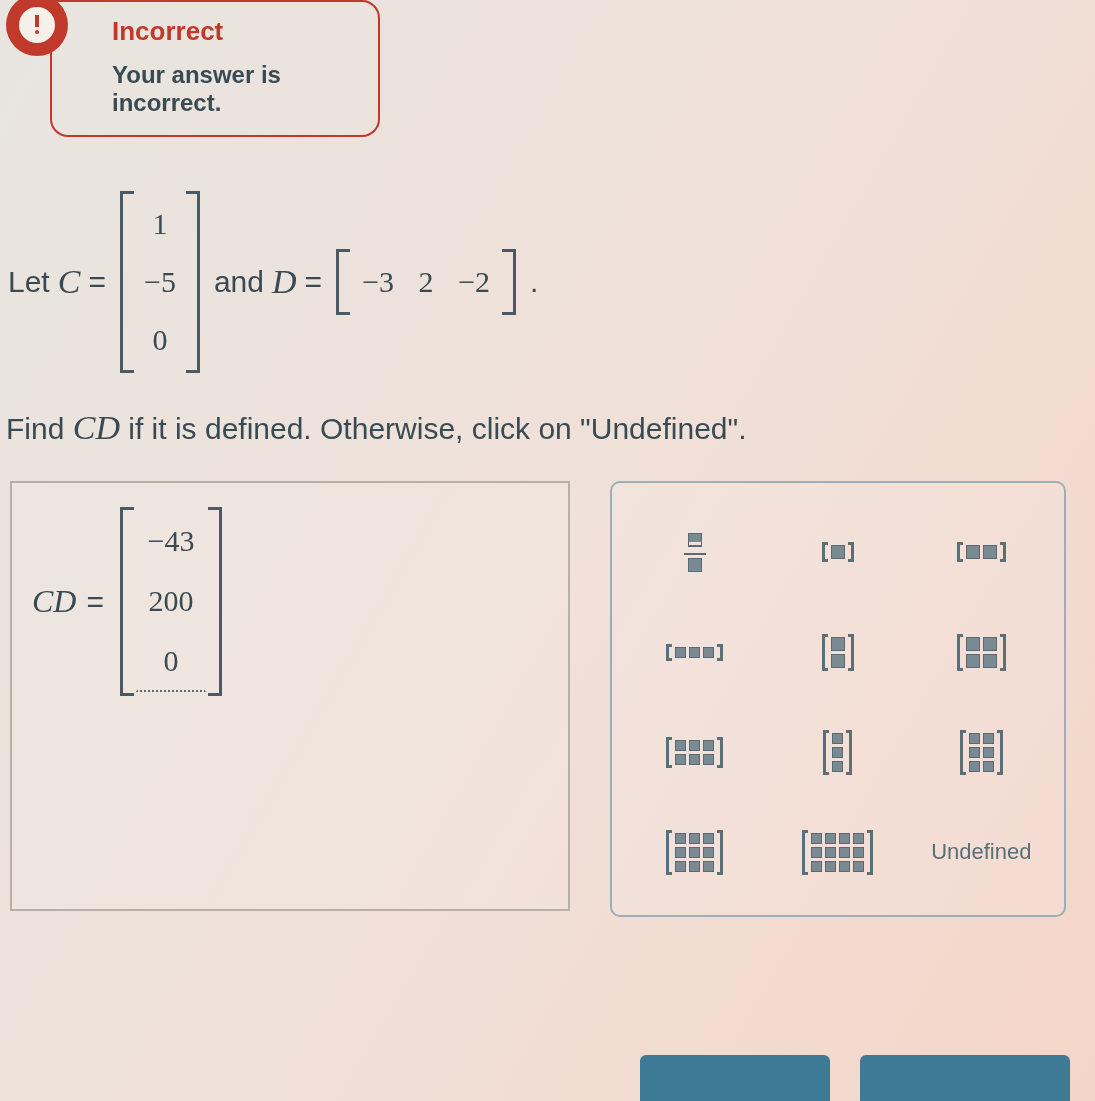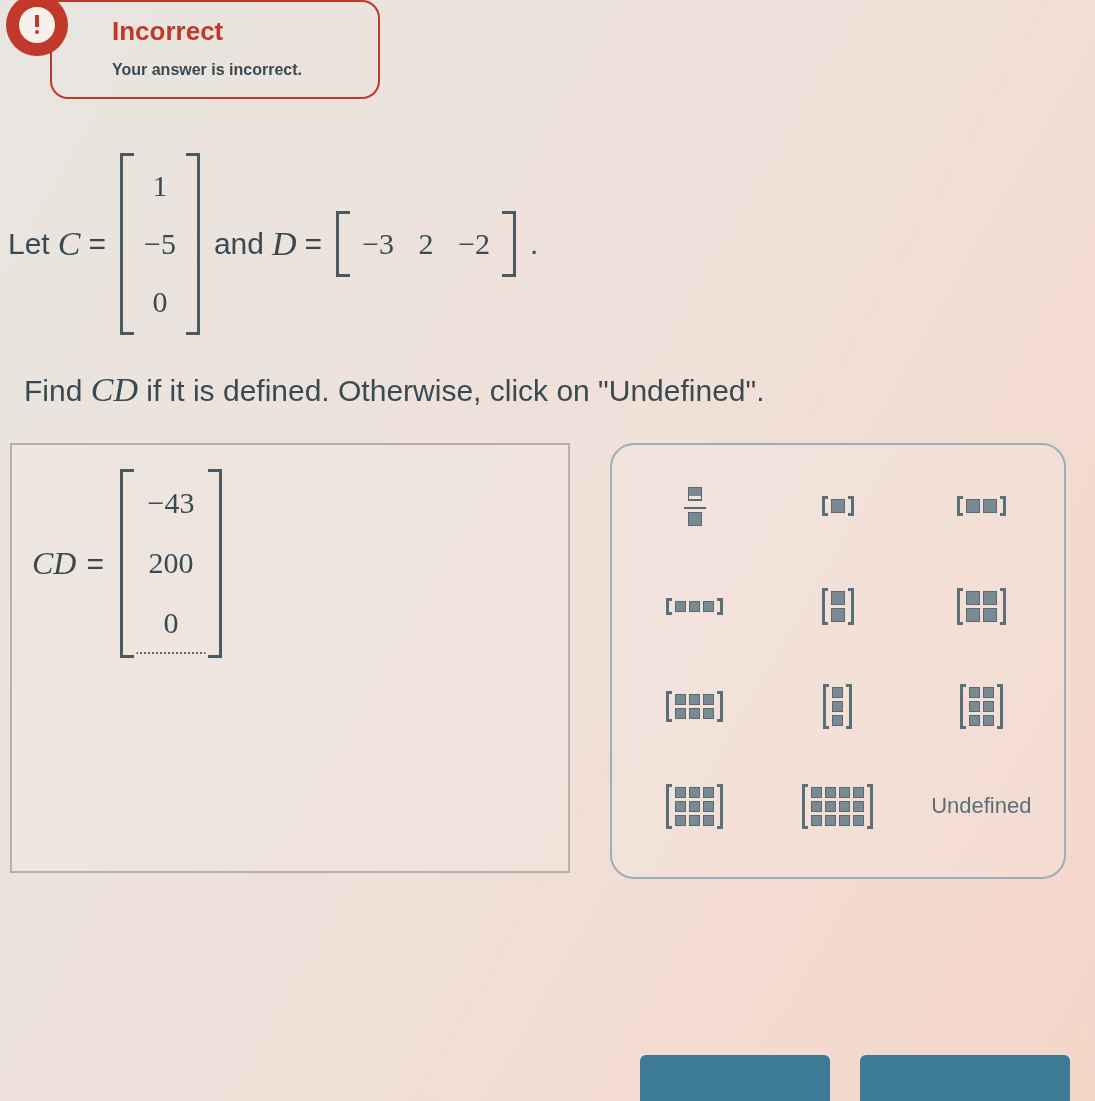--- a/index.html
+++ b/index.html
@@ -29,21 +29,21 @@
     background: transparent;
   }
   .feedback-title {
     color: #c0392b;
     font-size: 26px;
     font-weight: 600;
     margin-bottom: 14px;
   }
   .feedback-msg {
     color: #3a4a52;
-    font-size: 16px;
+    font-size: 24px;
     font-weight: 600;
   }
   .feedback-icon {
     position: absolute;
     left: 6px;
     top: -6px;
     width: 62px;
     height: 62px;
     border-radius: 50%;
     background: #c0392b;
@@ -107,21 +107,21 @@
     font-size: 30px;
     font-family: 'Times New Roman', serif;
     padding: 8px 6px;
   }
   .matrix.col .matrix-body { padding: 4px 2px; }
   .matrix.col .mcell { padding: 12px 6px; }
 
   .line2 {
     font-size: 30px;
     color: #3a4a52;
-    margin: 12px 0 34px 24px;
+    margin: 12px 0 34px 6px;
   }
 
   
   .answer-row {
     display: flex;
     gap: 40px;
     padding-left: 10px;
   }
   .answer-box {
     border: 2px solid #b8b0a6;
@@ -143,24 +143,24 @@
     padding: 6px 8px;
     font-size: 30px;
   }
   .ans-matrix .mcell.active {
     border-bottom: 2px dotted #5a6a72;
   }
 
   
   .palette {
     border: 2px solid #9ab0b8;
-    border-radius: 24px;
+    border-radius: 10px;
     width: 456px;
     height: 436px;
-    padding: 22px 18px;
+    padding: 30px 18px;
     background: rgba(245,245,245,0.15);
   }
   .pal-grid {
     display: grid;
     grid-template-columns: repeat(3, 1fr);
     gap: 22px 14px;
   }
   .pal-btn {
     height: 78px;
     display: flex;

